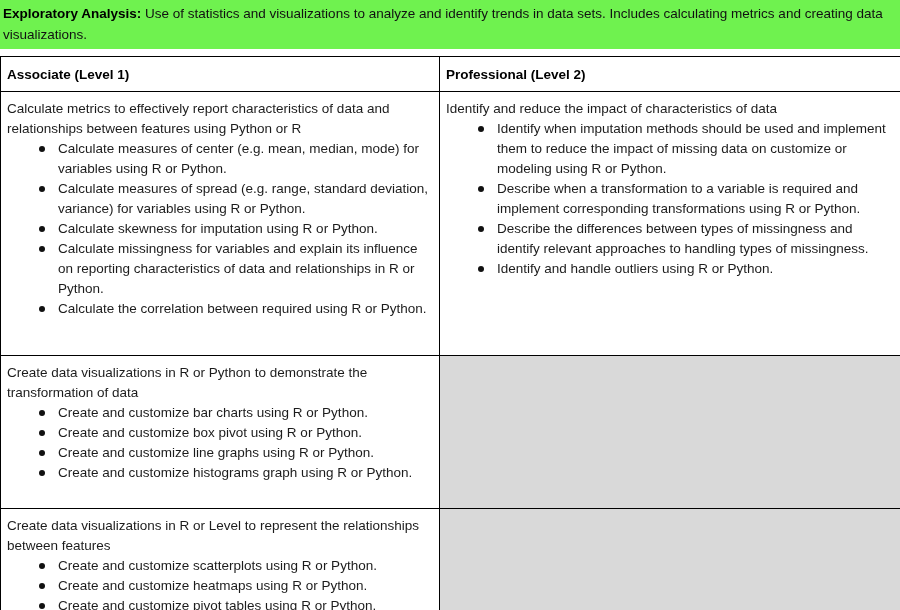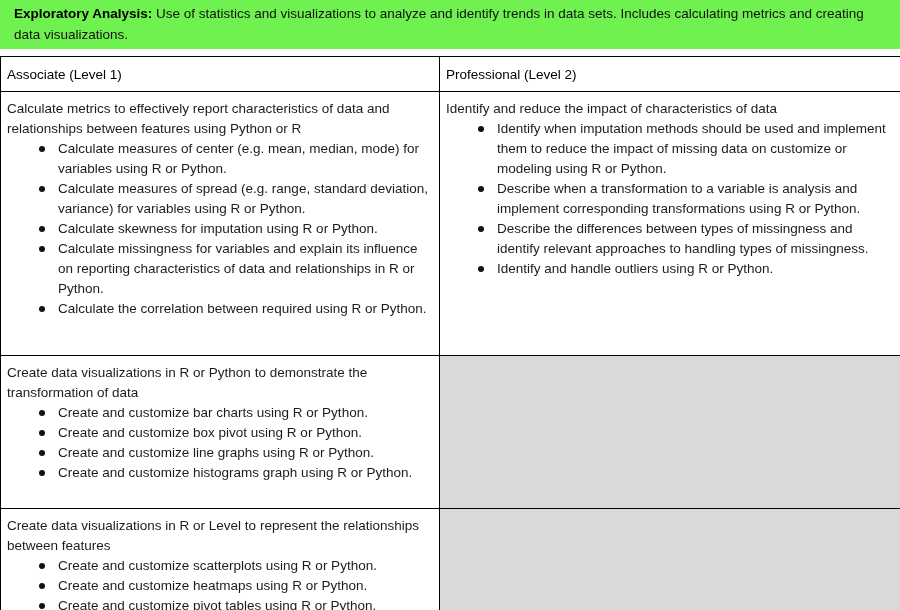--- a/index.html
+++ b/index.html
@@ -7,21 +7,21 @@
     padding: 0;
     width: 900px;
     height: 610px;
     overflow: hidden;
     background: #ffffff;
     font-family: "Liberation Sans", sans-serif;
     color: #1c1c1c;
   }
   .banner {
     background: #6ff24f;
-    padding: 3px 10px 4px 14px;
+    padding: 3px 10px 4px 3px;
     font-size: 13.5px;
     line-height: 21px;
     color: #111111;
   }
   .banner .bold {
     font-weight: 700;
     color: #000000;
   }
   table.skills {
     border-collapse: collapse;
@@ -33,21 +33,21 @@
   col.right-col { width: 461px; }
   th, td {
     border: 1.5px solid #000000;
   }
   th {
     height: 34px;
     padding: 0 6px;
     text-align: left;
     vertical-align: middle;
     font-size: 13.5px;
-    font-weight: 400;
+    font-weight: 700;
     color: #000000;
   }
   td {
     vertical-align: top;
     padding: 7px 6px 25px 6px;
     font-size: 13.5px;
     line-height: 20px;
   }
   td.shaded { background: #d9d9d9; }
   tr.row-1 { height: 264px; }
@@ -99,21 +99,21 @@
             <li>Calculate measures of spread (e.g. range, standard deviation, variance) for variables using R or Python.</li>
             <li>Calculate skewness for imputation using R or Python.</li>
             <li>Calculate missingness for variables and explain its influence on reporting characteristics of data and relationships in R or Python.</li>
             <li>Calculate the correlation between required using R or Python.</li>
           </ul>
         </td>
         <td>
           <div class="intro">Identify and reduce the impact of characteristics of data</div>
           <ul class="bullets">
             <li>Identify when imputation methods should be used and implement them to reduce the impact of missing data on customize or modeling using R or Python.</li>
-            <li>Describe when a transformation to a variable is analysis and implement corresponding transformations using R or Python.</li>
+            <li>Describe when a transformation to a variable is required and implement corresponding transformations using R or Python.</li>
             <li>Describe the differences between types of missingness and identify relevant approaches to handling types of missingness.</li>
             <li>Identify and handle outliers using R or Python.</li>
           </ul>
         </td>
       </tr>
       <tr class="row-2">
         <td>
           <div class="intro">Create data visualizations in R or Python to demonstrate the transformation of data</div>
           <ul class="bullets">
             <li>Create and customize bar charts using R or Python.</li>

